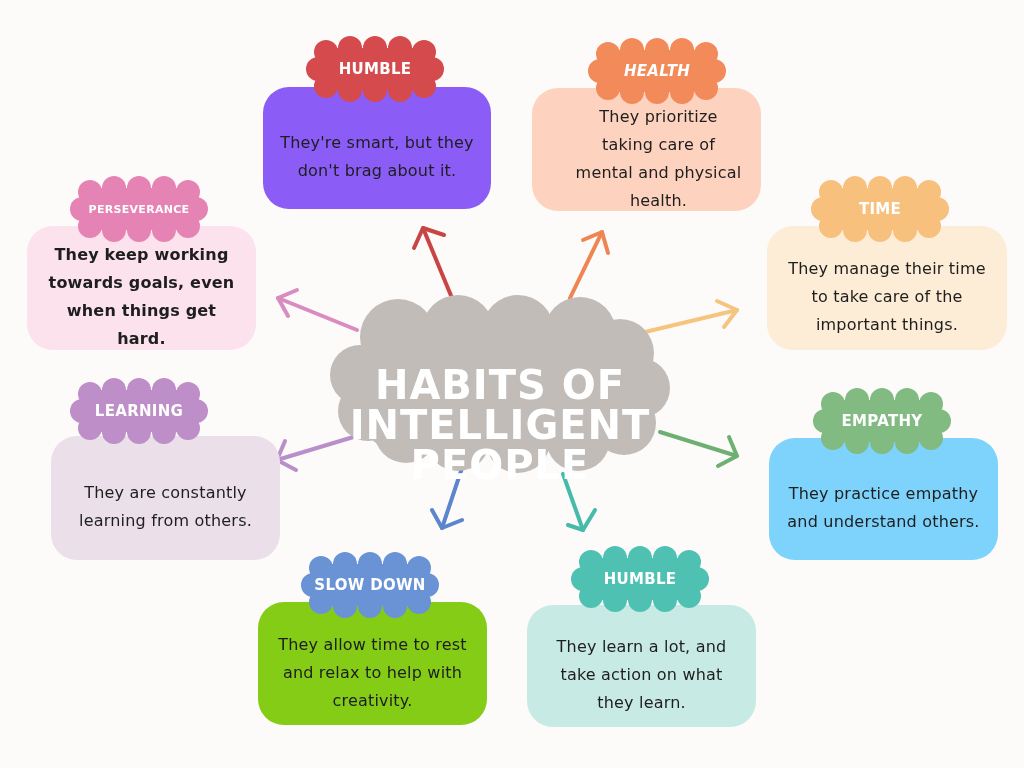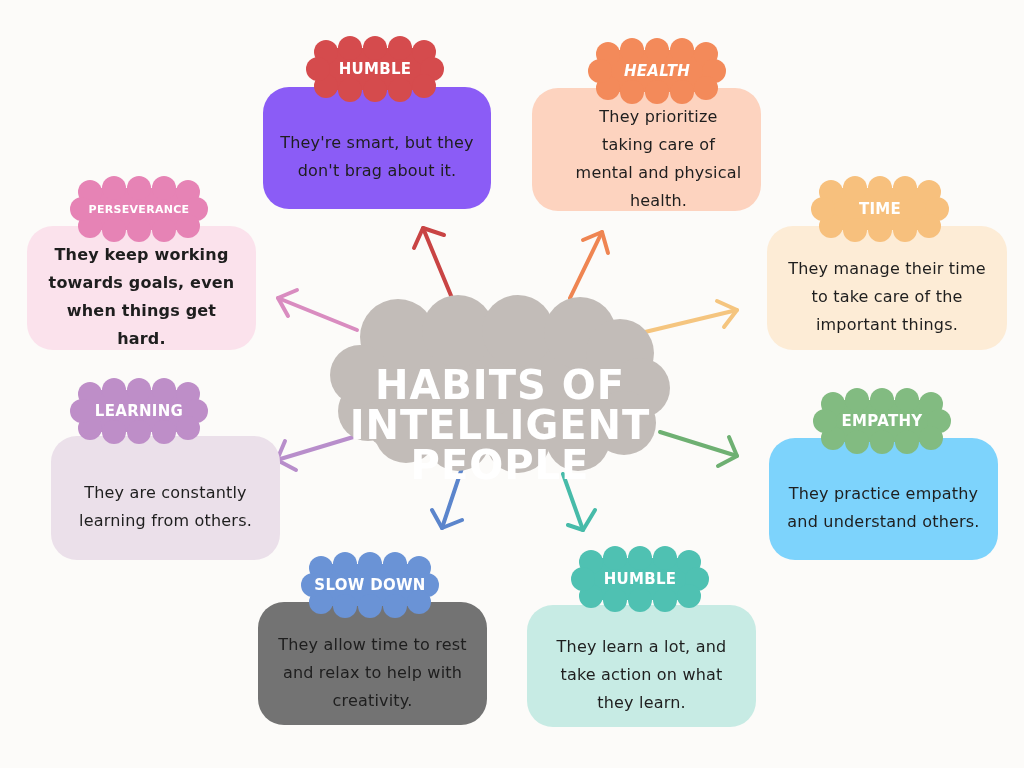--- a/index.html
+++ b/index.html
@@ -215,21 +215,21 @@
         <circle cx="94" cy="54" r="12"></circle>
         <circle cx="69" cy="54" r="12"></circle>
         <circle cx="44" cy="54" r="12"></circle>
         <circle cx="20" cy="50" r="12"></circle>
         <circle cx="12" cy="33" r="12"></circle>
       </g>
     </svg>
   <span class="tag-label">EMPATHY</span>
 </div>
 
-<div class="card" style="left:258px;top:602px;width:229px;height:123px;background:#737373;justify-content:flex-end;">
+<div class="card" style="left:258px;top:602px;width:229px;height:123px;background:#84cc16;justify-content:flex-end;">
   <div class="card-text">They allow time to rest and relax to help with creativity.</div>
 </div>
 <div class="tag" style="left:301px;top:552px;width:138px;height:66px;">
   <svg width="138" height="66" viewBox="0 0 138 66">
       <g fill="#6a93d6">
         <rect x="12" y="12" width="114" height="42" rx="10"></rect>
         <circle cx="20" cy="16" r="12"></circle>
         <circle cx="44" cy="12" r="12"></circle>
         <circle cx="69" cy="12" r="12"></circle>
         <circle cx="94" cy="12" r="12"></circle>

